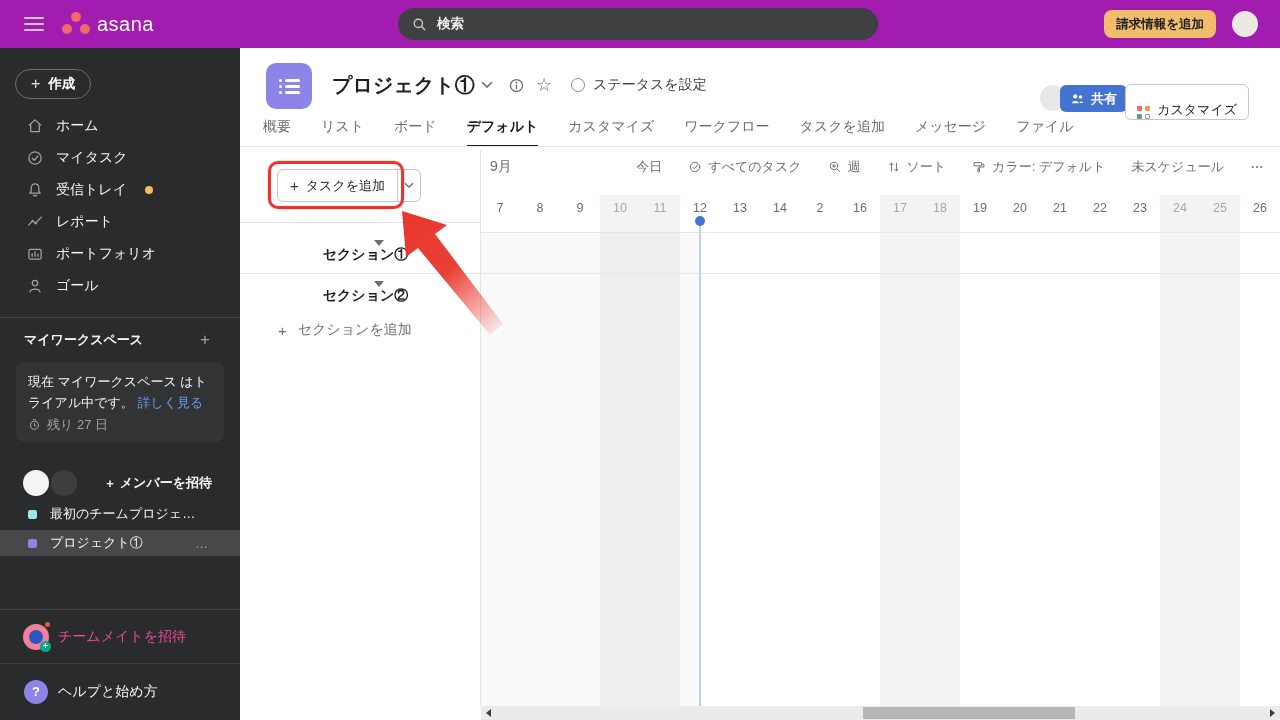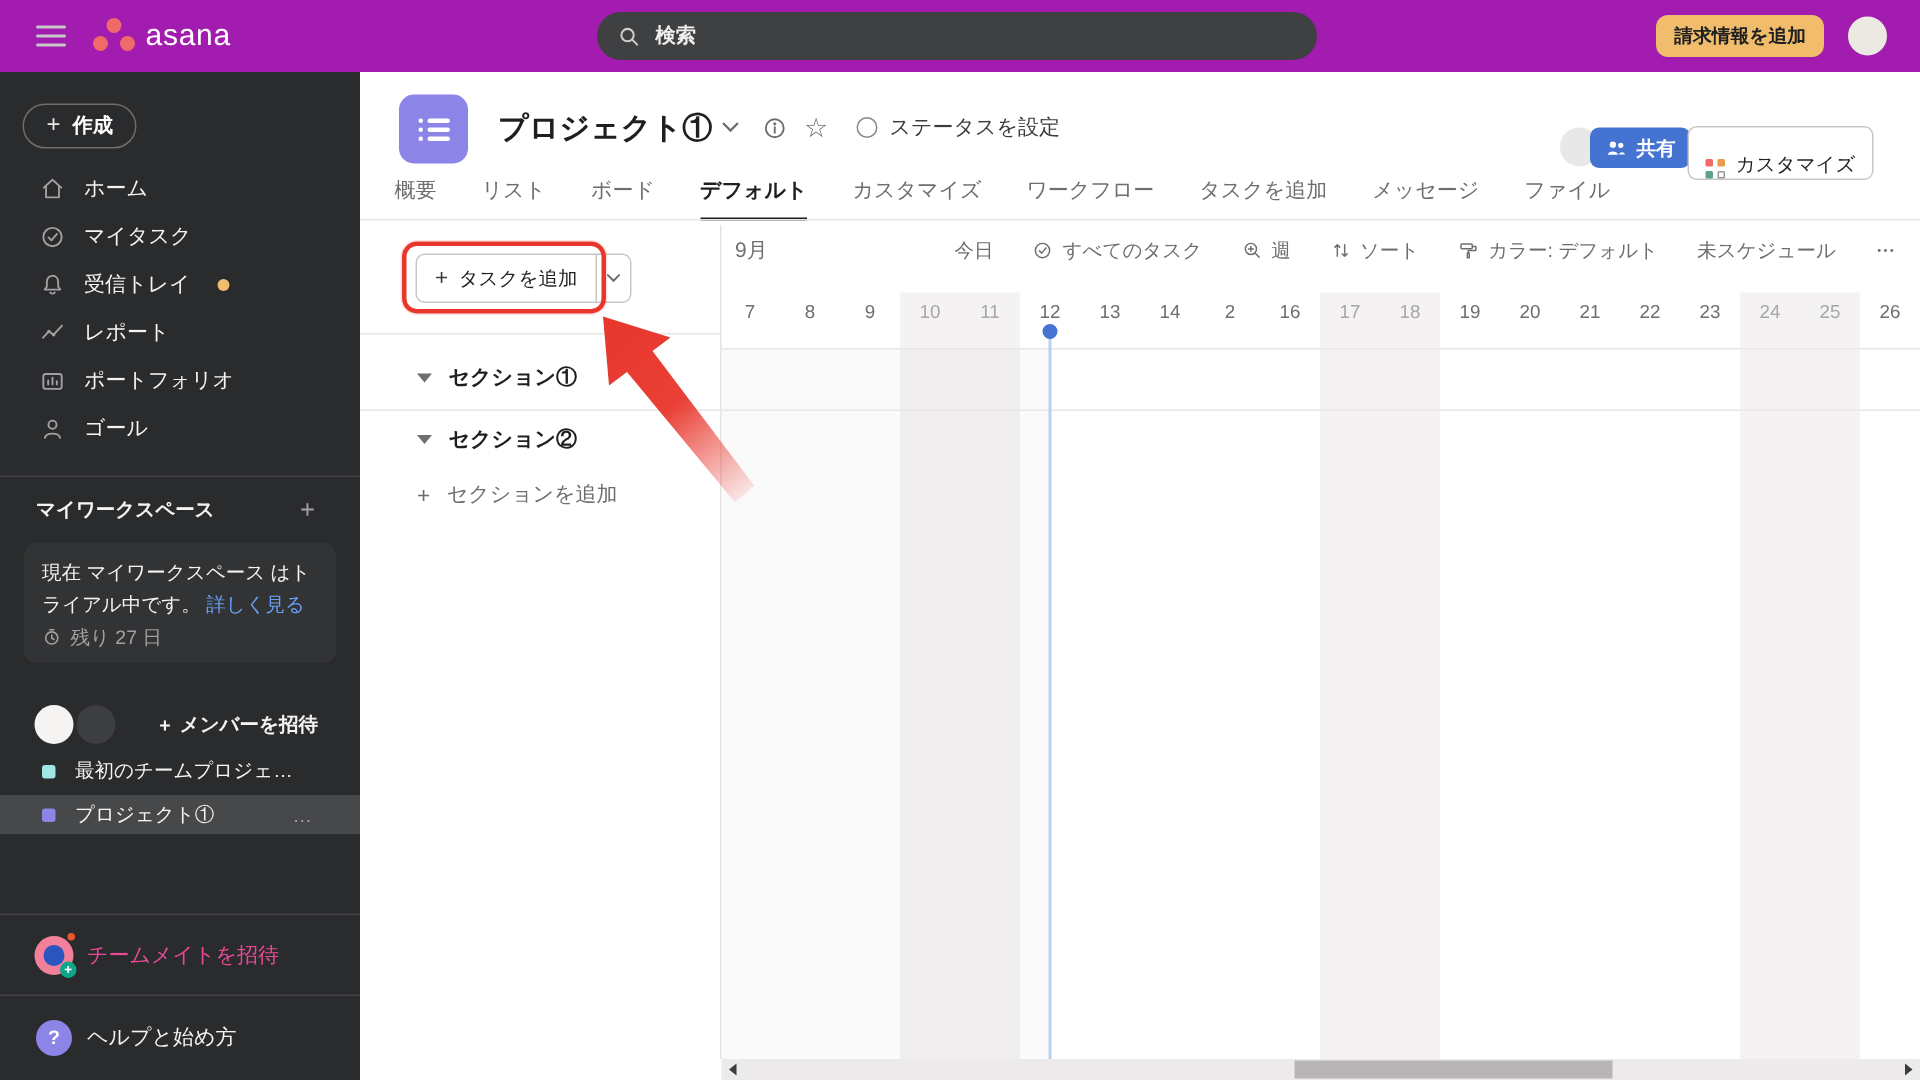--- a/index.html
+++ b/index.html
@@ -453,25 +453,25 @@
         <linearGradient id="arrowFade" x1="2" y1="2" x2="97" y2="121" gradientUnits="userSpaceOnUse">
           <stop offset="0" stop-color="#e8362c"></stop>
           <stop offset="0.5" stop-color="#e8362c" stop-opacity="0.95"></stop>
           <stop offset="1" stop-color="#e8362c" stop-opacity="0.1"></stop>
         </linearGradient>
       </defs>
       <polygon fill="url(#arrowFade)" points="2,2 47,16 35,25 103,115 90,126 18,39 6,48"></polygon>
     </svg>
 
     <div id="sections">
-        <div class="section-row" style="top: 192px;">
+        <div class="section-row" style="top: 192px; flex-direction: column;">
           <span class="sec-caret"></span>
     <span class="sec-label">セクション①</span>
         </div>
-        <div class="section-row" style="top: 233px;">
+        <div class="section-row" style="top: 233px; flex-direction: column;">
           <span class="sec-caret"></span>
     <span class="sec-label">セクション②</span>
         </div>
       </div>
     <div class="add-section">
       <span class="addsec-plus">+</span>
       <span class="addsec-label">セクションを追加</span>
     </div>
 
     <div class="hscroll">

